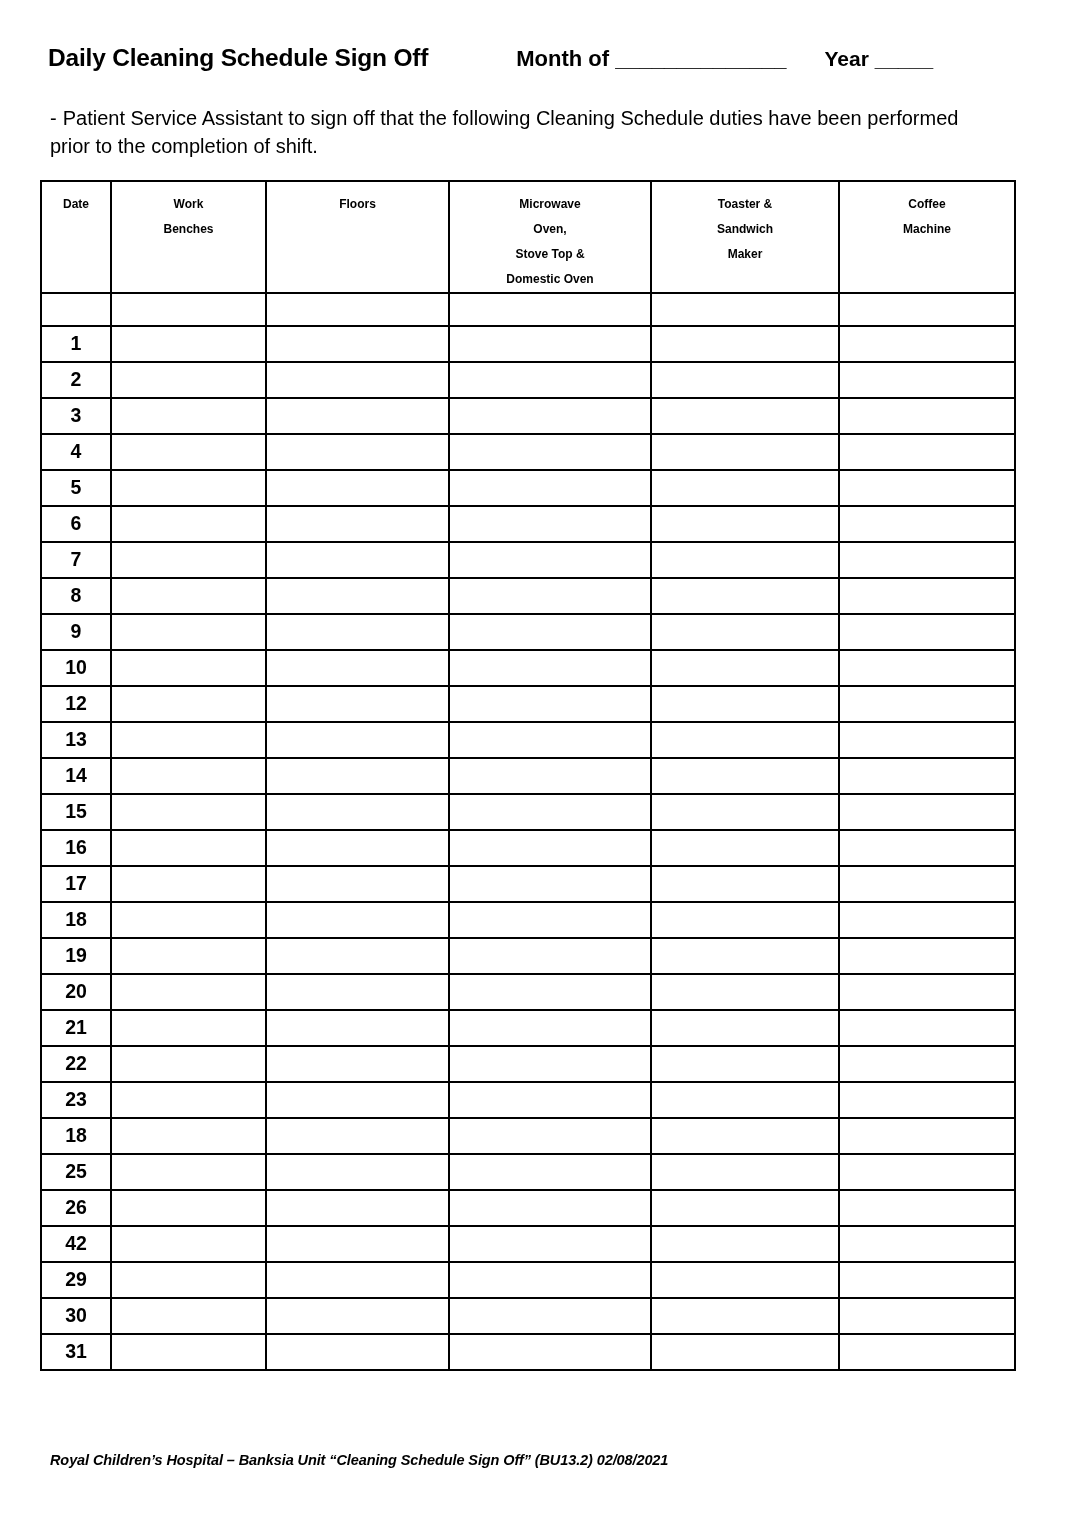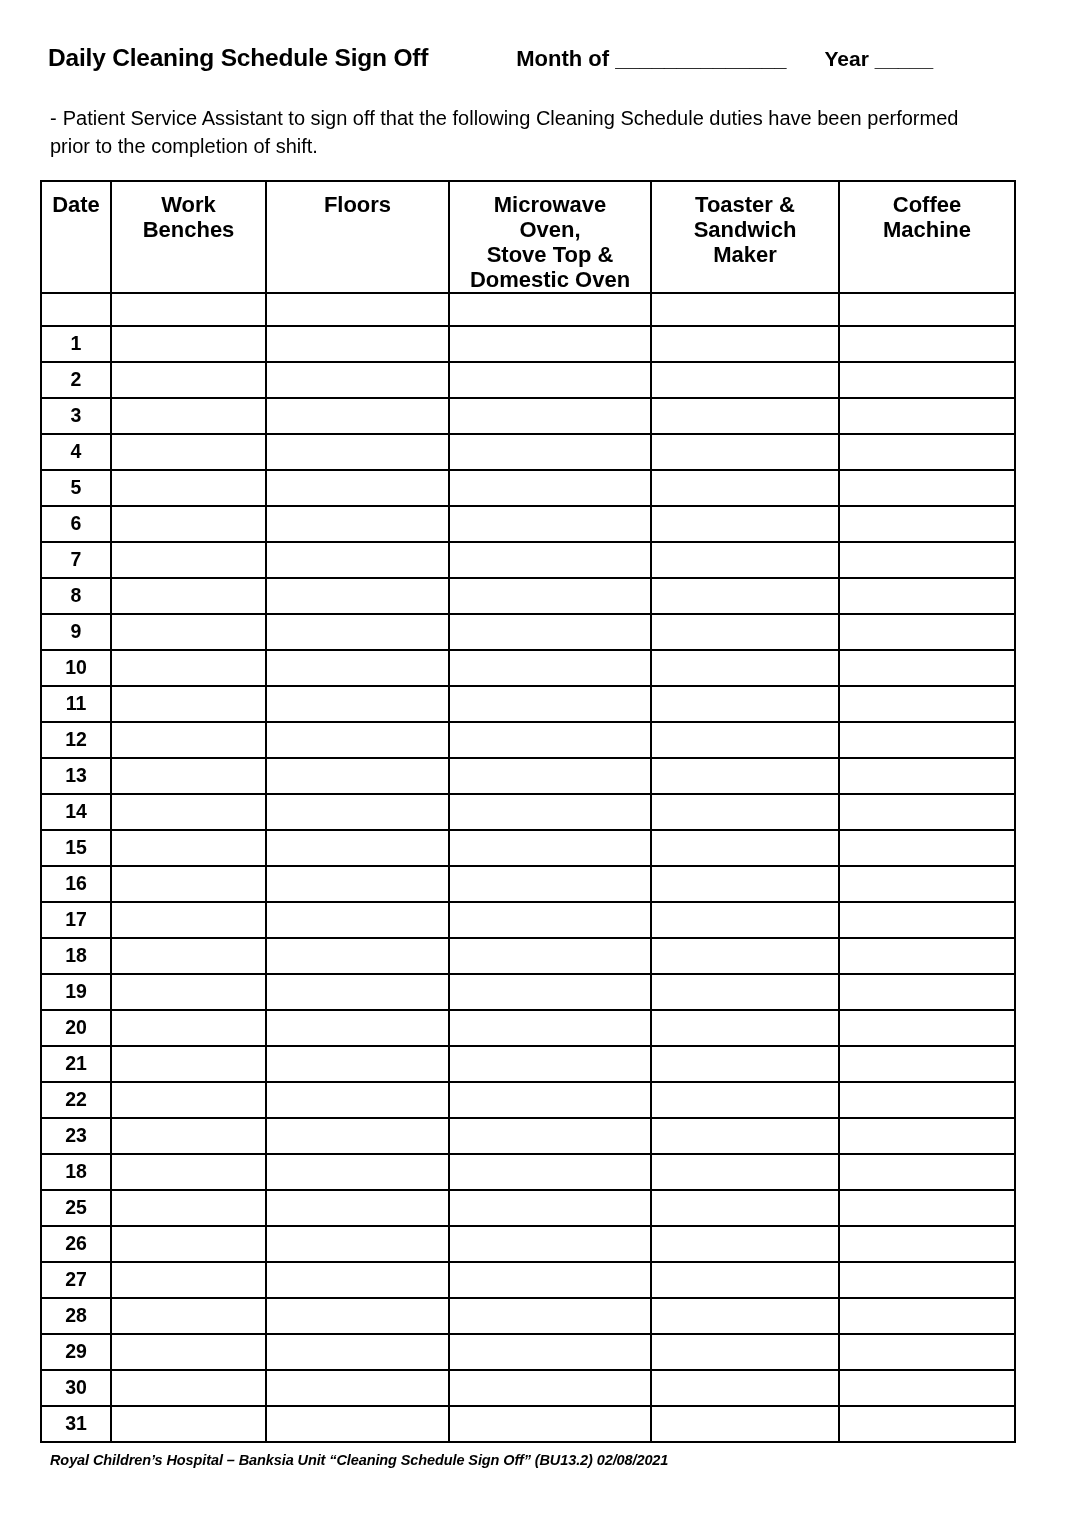--- a/index.html
+++ b/index.html
@@ -68,21 +68,21 @@
     width: 974px;
     border-collapse: collapse;
     table-layout: fixed;
   }
   table.sheet td, table.sheet th {
     border: 2px solid #000000;
     padding: 0;
     vertical-align: middle;
   }
   th.head {
-    font-size: 22px;
+    font-size: 12px;
     font-weight: bold;
     text-align: center;
     line-height: 25px;
     padding: 6px 2px 8px 2px;
     height: 96px;
     border-radius: 12px;
   }
   th.head.date-head {
     vertical-align: top;
     padding-top: 10px;
@@ -253,28 +253,20 @@
         </tr>
         <tr class="day-row">
           <td class="day-num">10</td>
           <td></td>
           <td></td>
           <td></td>
           <td></td>
           <td></td>
         </tr>
         <tr class="day-row">
-          <td class="day-num">11</td>
-          <td></td>
-          <td></td>
-          <td></td>
-          <td></td>
-          <td></td>
-        </tr>
-        <tr class="day-row">
           <td class="day-num">12</td>
           <td></td>
           <td></td>
           <td></td>
           <td></td>
           <td></td>
         </tr>
         <tr class="day-row">
           <td class="day-num">13</td>
           <td></td>
@@ -381,29 +373,21 @@
         </tr>
         <tr class="day-row">
           <td class="day-num">26</td>
           <td></td>
           <td></td>
           <td></td>
           <td></td>
           <td></td>
         </tr>
         <tr class="day-row">
-          <td class="day-num">27</td>
-          <td></td>
-          <td></td>
-          <td></td>
-          <td></td>
-          <td></td>
-        </tr>
-        <tr class="day-row">
-          <td class="day-num">28</td>
+          <td class="day-num">42</td>
           <td></td>
           <td></td>
           <td></td>
           <td></td>
           <td></td>
         </tr>
         <tr class="day-row">
           <td class="day-num">29</td>
           <td></td>
           <td></td>

